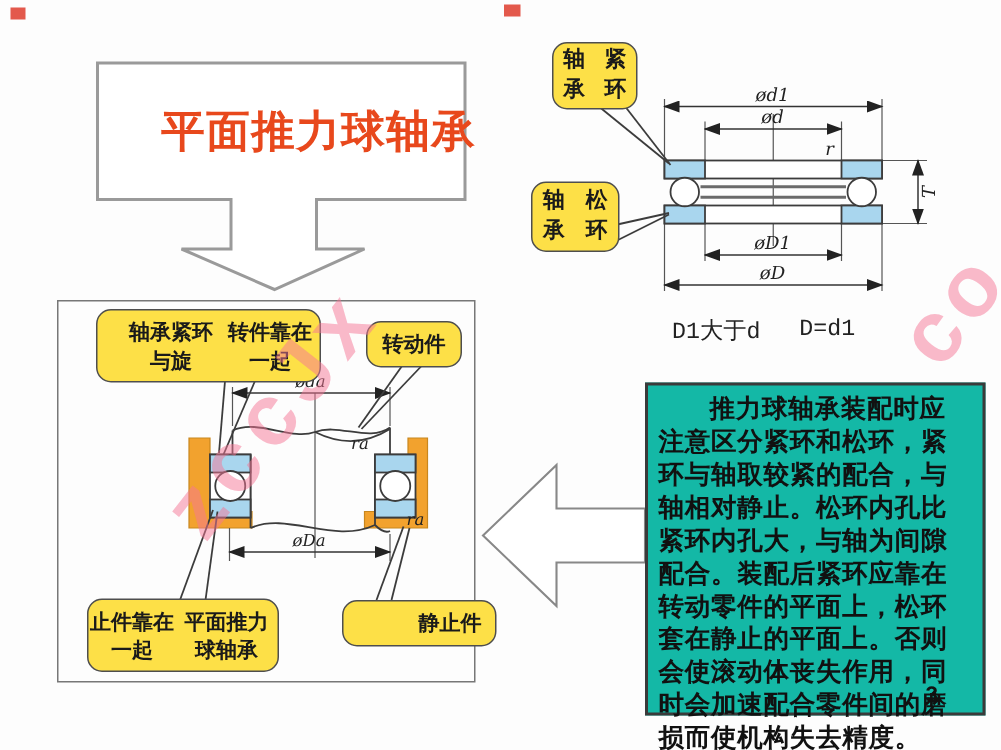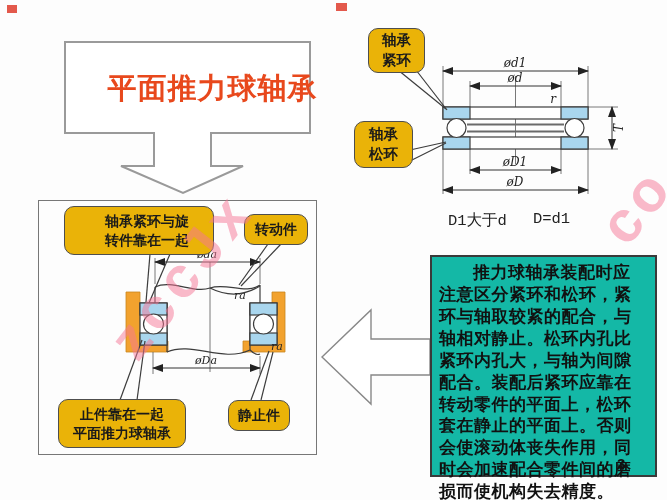--- a/index.html
+++ b/index.html
@@ -13,22 +13,22 @@
   .dim{stroke:#333;stroke-width:1;fill:none;}
   .dimlabel{font-family:"DejaVu Serif",serif;font-style:italic;font-size:12px;fill:#222;}
   .dimlabel-s{font-family:"DejaVu Serif",serif;font-style:italic;font-size:11px;fill:#222;}
   .title-box{
     position:absolute;left:66px;top:44px;width:243px;height:88px;
     display:flex;flex-direction:column;align-items:center;justify-content:center;
     font-family:"Liberation Serif",serif;font-weight:700;font-size:29px;line-height:1.4;
     color:#e8481c;letter-spacing:1px;white-space:nowrap;padding-left:25px;
   }
   .bubble{
-    position:absolute;background:#eab308;border:1.6px solid #4e4e4e;border-radius:10px;
-    display:flex;flex-direction:column;align-items:center;justify-content:center;
+    position:absolute;background:#fde047;border:1.6px solid #4e4e4e;border-radius:10px;
+    display:flex;align-items:center;justify-content:center;
     font-weight:700;color:#1a1a1a;text-align:center;line-height:1.35;
   }
   .bubble.small{font-size:14.5px;}
   .note-block{
     position:absolute;left:430px;top:255px;width:227px;height:222px;
     border:2px solid #3a3a3a;background:#14b8a6;box-sizing:border-box;
     padding:5px 14px 2px 7px;
   }
   .note-block p{
     margin:0;text-indent:2em;font-family:"Liberation Serif",serif;font-weight:700;
@@ -189,21 +189,21 @@
     <span>轴承紧环与旋</span>
     <span>转件靠在一起</span>
   </div>
   <div class="bubble" style="left:244px;top:214px;width:62px;height:29px;font-size:14px;">
     <span>转动件</span>
   </div>
   <div class="bubble" style="left:58px;top:399px;width:126px;height:47px;font-size:14px;">
     <span>止件靠在一起</span>
     <span>平面推力球轴承</span>
   </div>
-  <div class="bubble" style="left:228px;top:400px;width:60px;height:29px;font-size:14px;">
+  <div class="bubble" style="left:228px;top:400px;width:60px;height:29px;font-size:14px;padding-left:41px;">
     <span>静止件</span>
   </div>
 
   <div class="note-block">
     <p>推力球轴承装配时应注意区分紧环和松环，紧环与轴取较紧的配合，与轴相对静止。松环内孔比紧环内孔大，与轴为间隙配合。装配后紧环应靠在转动零件的平面上，松环套在静止的平面上。否则会使滚动体丧失作用，同时会加速配合零件间的磨损而使机构失去精度。</p>
   </div>
 
   <div class="page-num">3</div>
 
   <div class="wm wm-main">zccJx</div>

